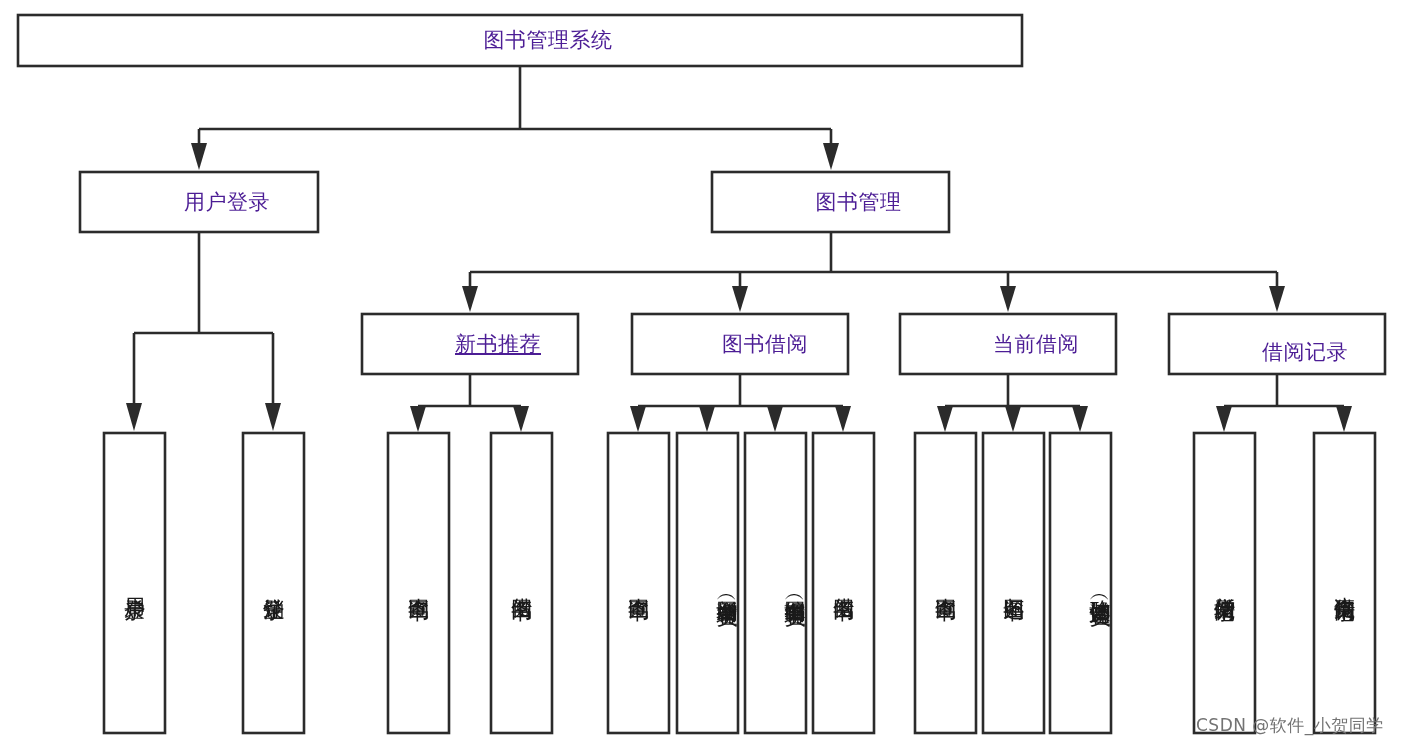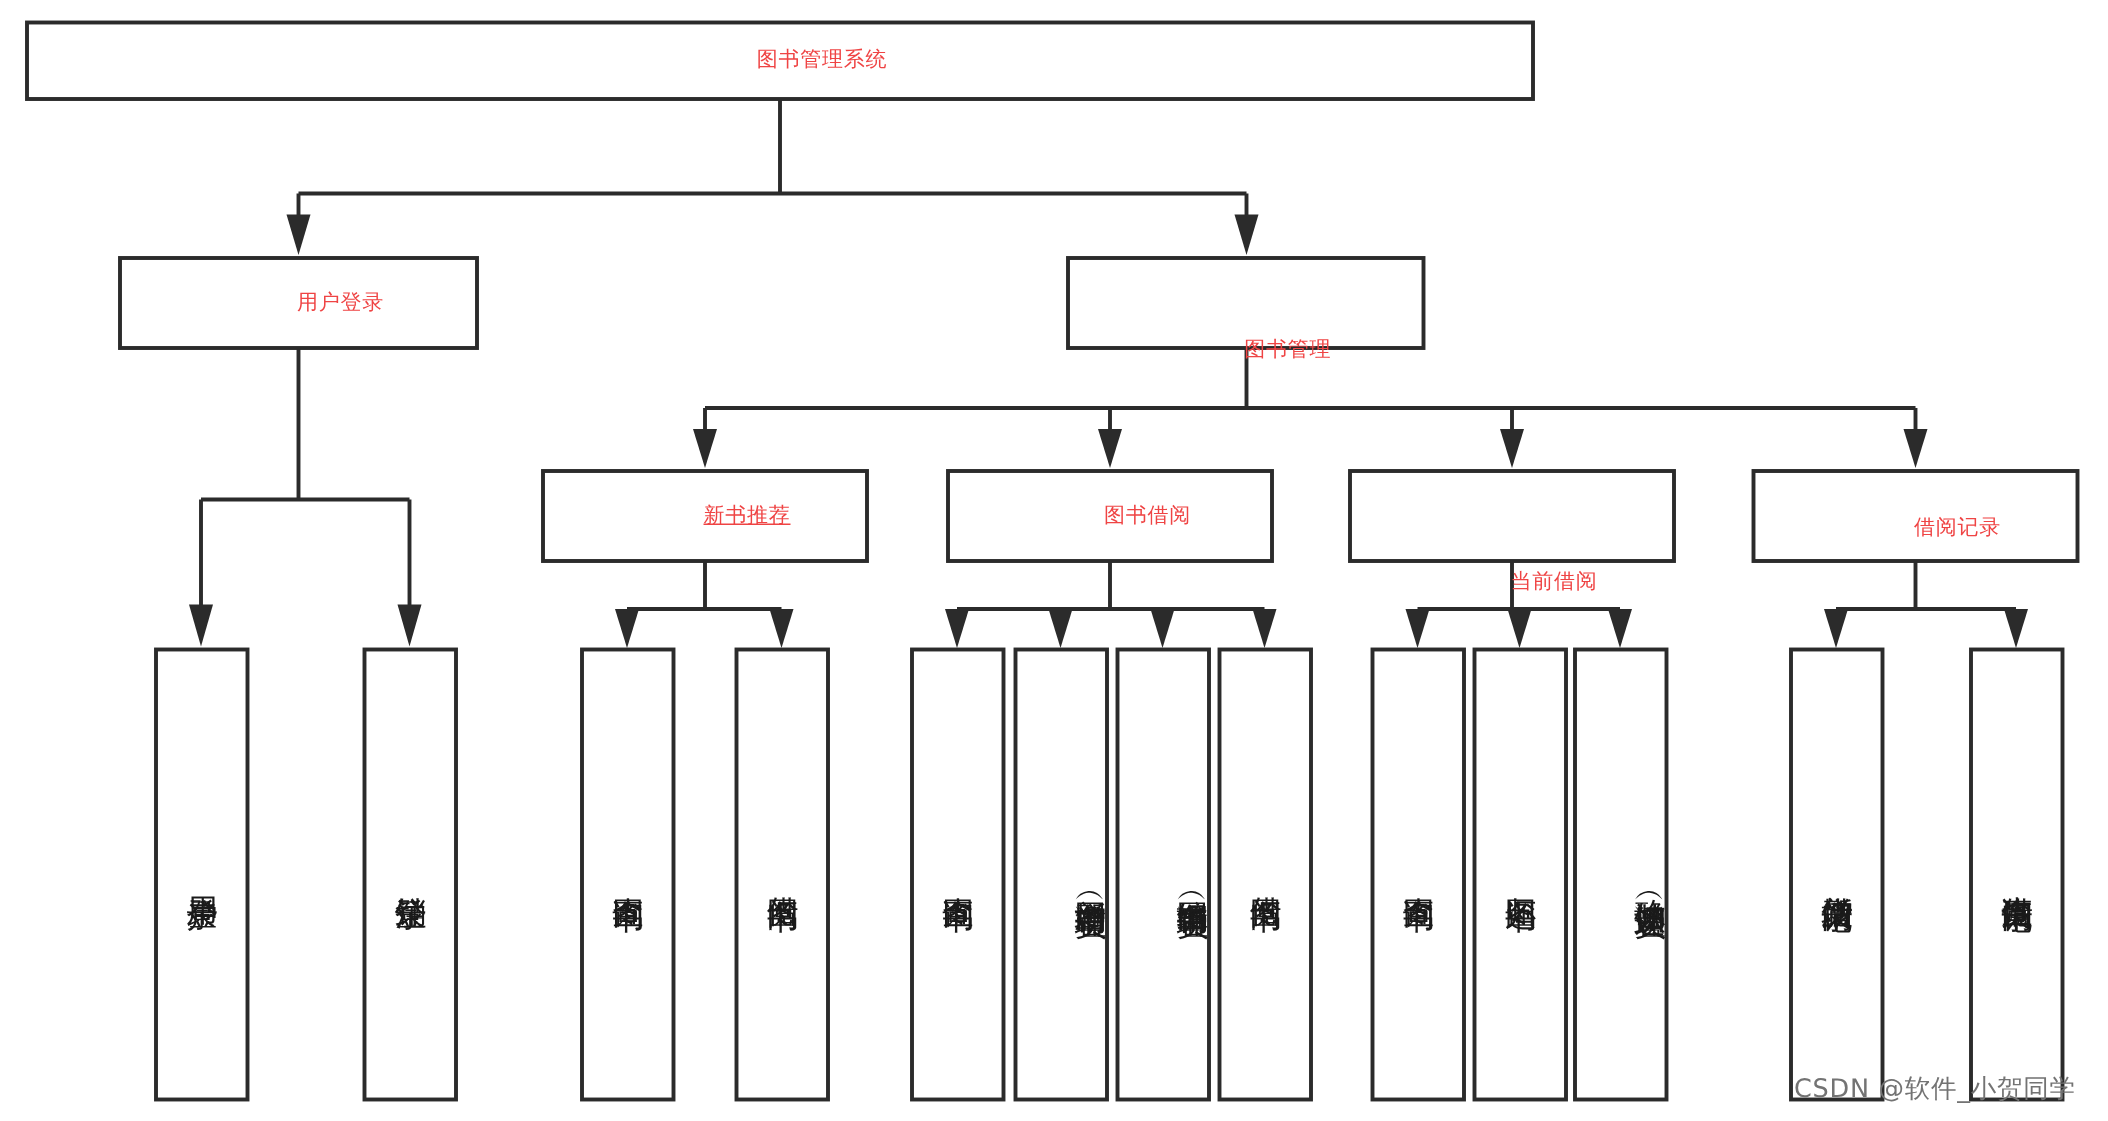--- a/index.html
+++ b/index.html
@@ -38,22 +38,22 @@
   }
   .arrow-head {
     fill: #2b2b2b;
     stroke: none;
   }
   .node-label-h {
     position: absolute;
     display: flex;
     align-items: center;
     justify-content: center;
-    color: #ef4444;
-    font-size: 14px;
+    color: #4c1d95;
+    font-size: 21px;
     line-height: 1.15;
     letter-spacing: 0.5px;
     white-space: nowrap;
     pointer-events: none;
     padding-left: 28px;
   }
   .node-label-v {
     position: absolute;
     display: flex;
     align-items: center;
@@ -170,25 +170,25 @@
     <rect class="node-box" x="1050" y="433" width="61" height="300"></rect>
 
     <rect class="node-box" x="1194" y="433" width="61" height="300"></rect>
     <rect class="node-box" x="1314" y="433" width="61" height="300"></rect>
 
   </svg>
 
   <div class="node-label-h" style="left:18px; top:15px; width:1004px; height:51px;">图书管理系统</div>
 
   <div class="node-label-h" style="left:80px; top:172px; width:238px; height:60px;">用户登录</div>
-  <div class="node-label-h" style="left:712px; top:172px; width:237px; height:60px;margin-top:31px;">图书管理</div>
+  <div class="node-label-h" style="left:712px; top:172px; width:237px; height:60px;">图书管理</div>
 
   <div class="node-label-h" style="left:362px; top:314px; width:216px; height:60px;text-decoration:underline;">新书推荐</div>
   <div class="node-label-h" style="left:629px; top:314px; width:216px; height:60px;">图书借阅</div>
-  <div class="node-label-h" style="left:900px; top:314px; width:216px; height:60px;margin-top:44px;">当前借阅</div>
+  <div class="node-label-h" style="left:900px; top:314px; width:216px; height:60px;">当前借阅</div>
   <div class="node-label-h" style="left:1169px; top:314px; width:216px; height:77px;">借阅记录</div>
 
   <div class="node-label-v" style="left:104px; top:433px; width:61px; height:300px;">用户登录</div>
   <div class="node-label-v" style="left:243px; top:433px; width:61px; height:300px;">注销登录</div>
 
   <div class="node-label-v" style="left:388px; top:433px; width:61px; height:300px;">查询图书</div>
   <div class="node-label-v" style="left:491px; top:433px; width:61px; height:300px;">借阅图书</div>
 
   <div class="node-label-v" style="left:608px; top:433px; width:61px; height:300px;">查询图书</div>
   <div class="node-label-v" style="left:677px; top:433px; width:61px; height:300px; align-items:flex-start; padding-top:8px; box-sizing:border-box;">新增图书（管理员）</div>

